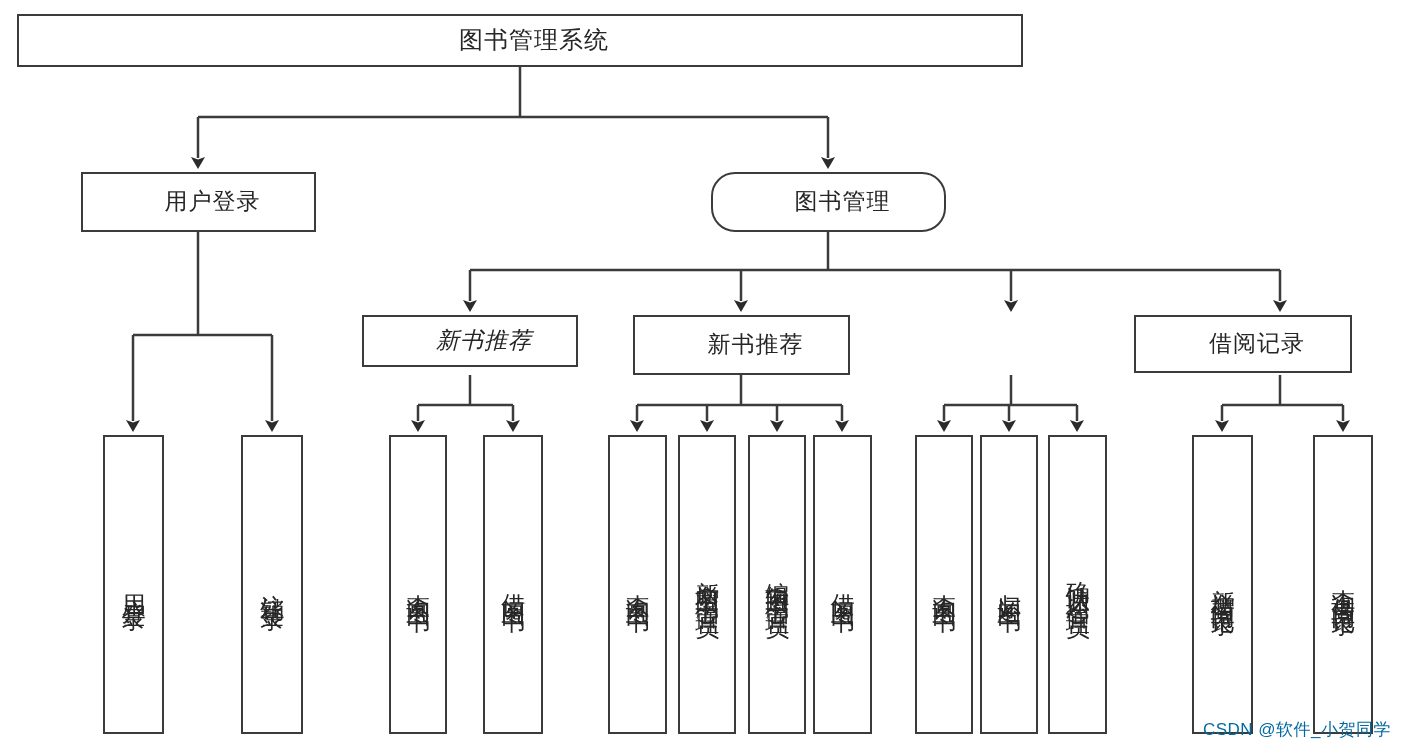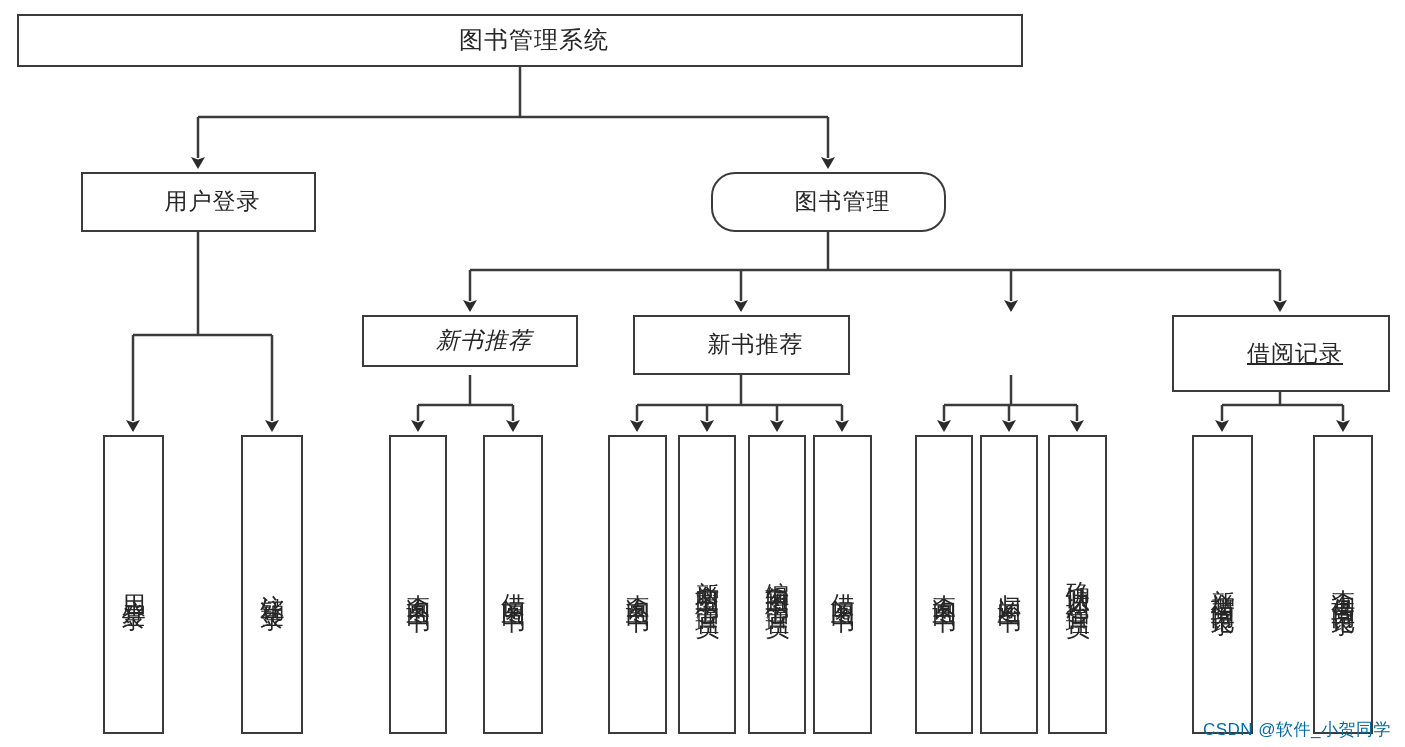--- a/index.html
+++ b/index.html
@@ -136,21 +136,21 @@
   <div class="node h" style="left:711px; top:172px; width:235px; height:60px;border-radius:24px;">
     <span>图书管理</span>
   </div>
 
   <div class="node h" style="left:362px; top:315px; width:216px; height:52px;font-style:italic;">
     <span>新书推荐</span>
   </div>
   <div class="node h" style="left:633px; top:315px; width:217px; height:60px;">
     <span>新书推荐</span>
   </div>
-  <div class="node h" style="left:1172px; top:315px; width:218px; height:77px;text-decoration:underline;">
+  <div class="node h" style="left:1134px; top:315px; width:218px; height:58px;">
     <span>借阅记录</span>
   </div>
 
   <div class="node v" style="left:103px; top:435px; width:61px; height:299px;">
     <span class="vtext">用户登录</span>
   </div>
   <div class="node v" style="left:241px; top:435px; width:62px; height:299px;">
     <span class="vtext">注销登录</span>
   </div>
 

